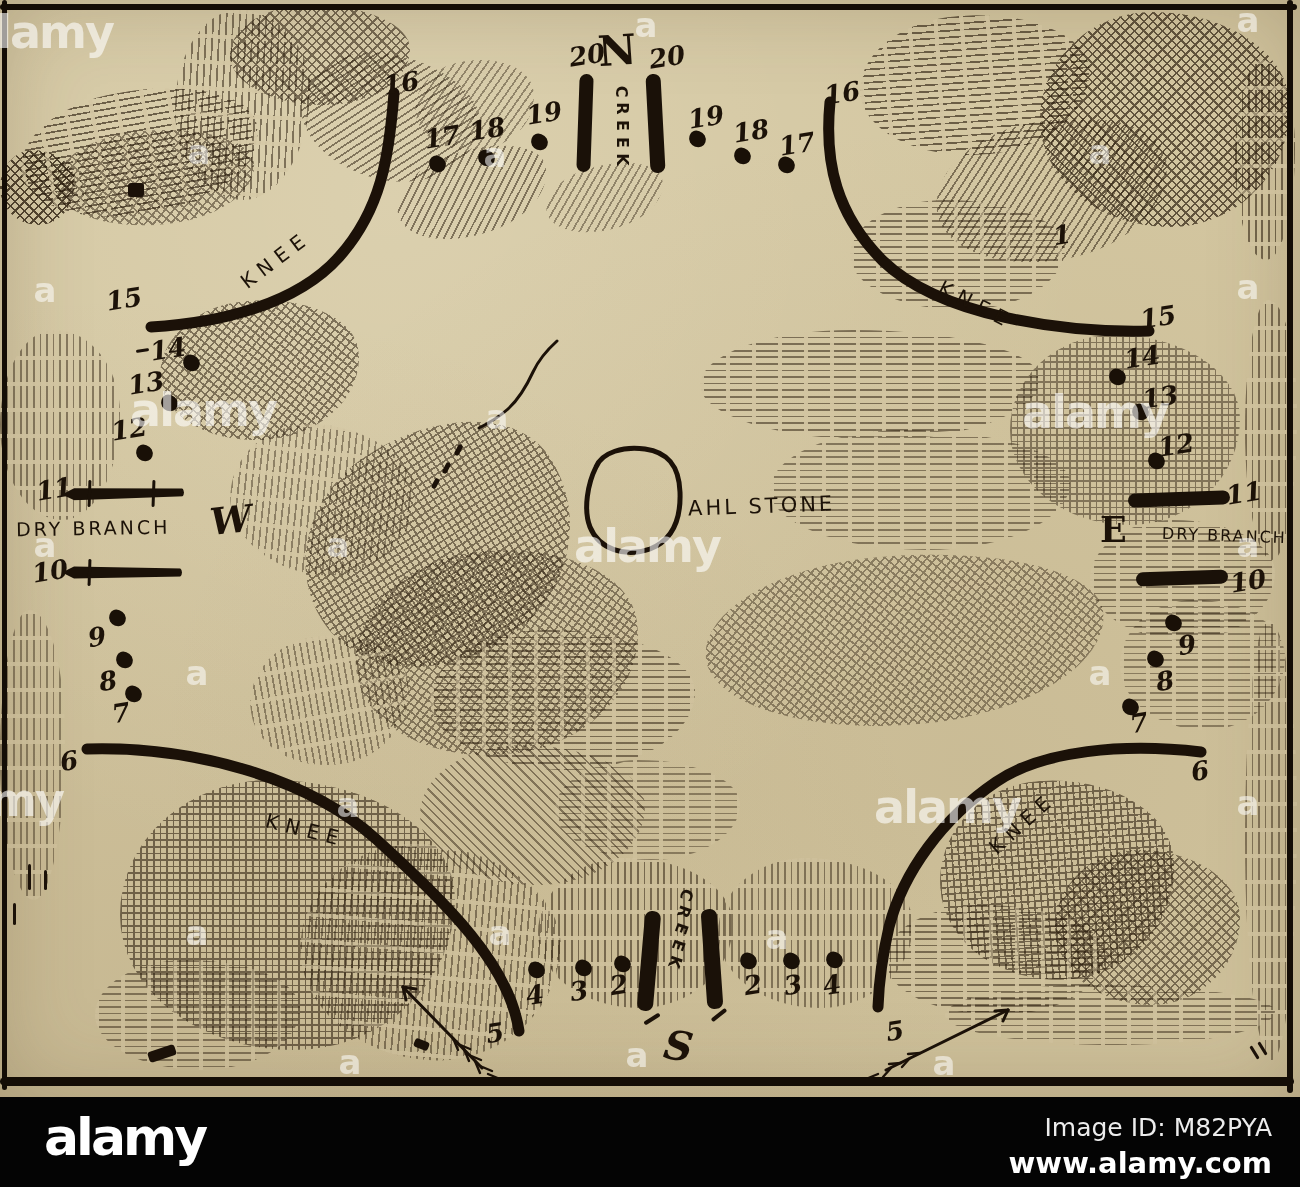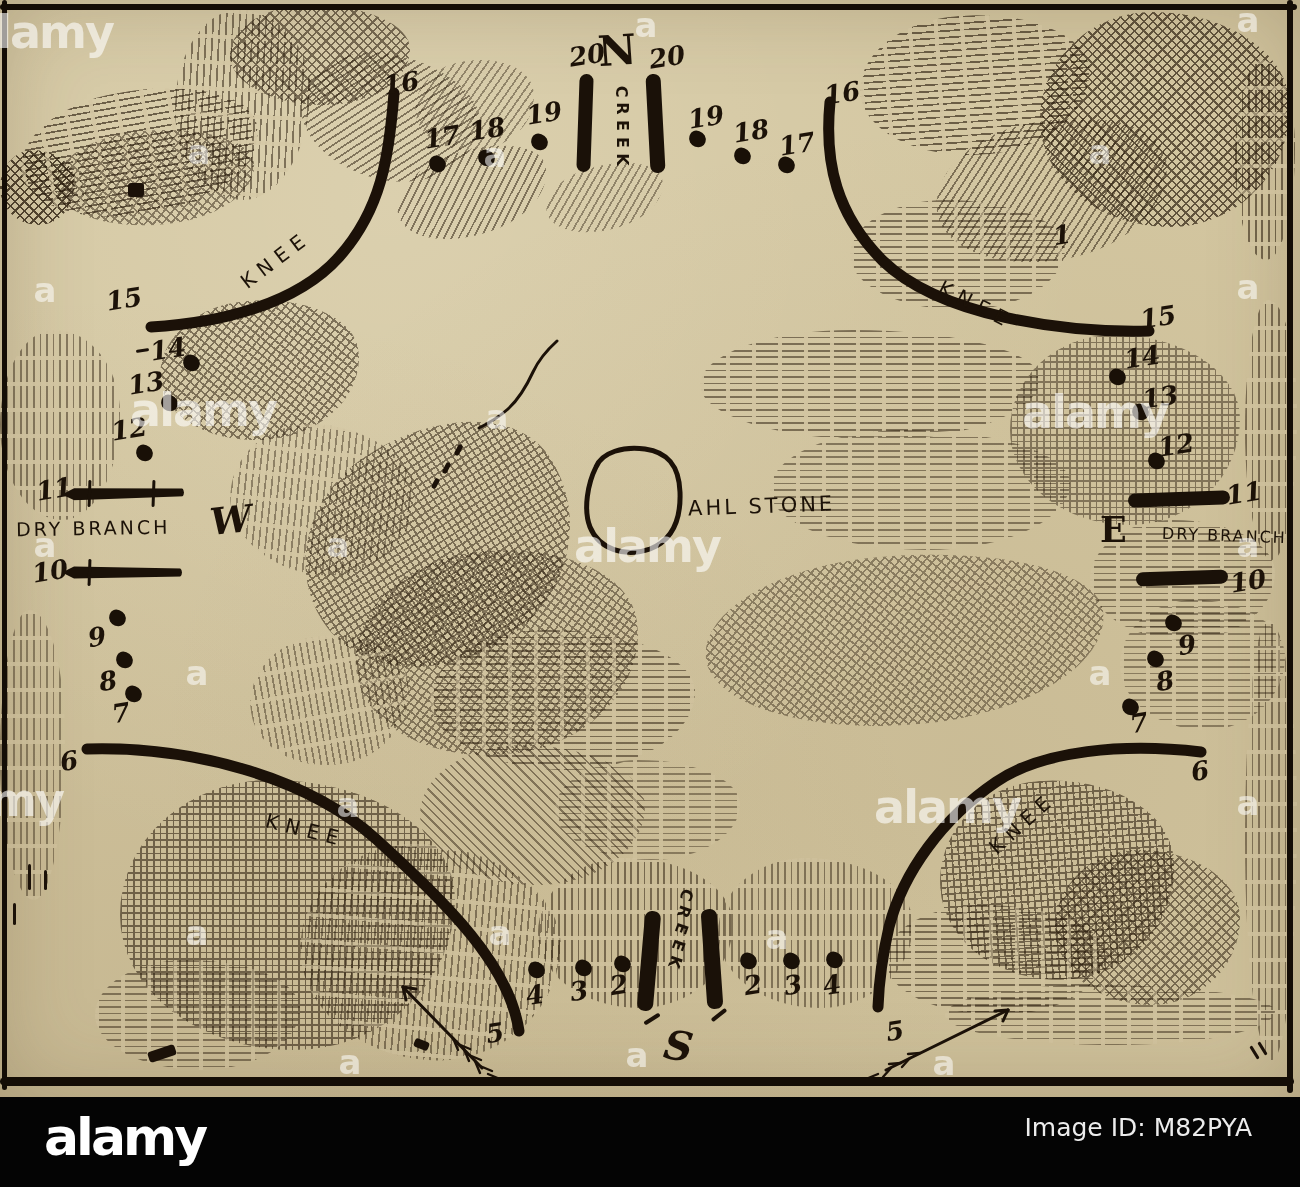--- a/index.html
+++ b/index.html
@@ -51,21 +51,21 @@
   #creek-bottom .vchar{transform:rotate(100deg);}
   
   .wm-word{position:absolute;font-weight:700;font-size:46px;letter-spacing:-2px;
            color:rgba(255,255,255,.60);transform:translate(-50%,-50%);line-height:1;}
   .wm-letter{position:absolute;font-weight:700;font-size:34px;
              color:rgba(255,255,255,.55);transform:translate(-50%,-50%);line-height:1;}
   
   #footer{position:absolute;left:0;top:1097px;width:1300px;height:90px;background:#040404;}
   #footer-logo{position:absolute;left:44px;top:14px;font-size:52px;font-weight:700;
                letter-spacing:-3px;color:#ffffff;line-height:1;}
-  #footer-id{position:absolute;right:48px;top:16px;text-align:right;color:#ececec;
+  #footer-id{position:absolute;right:28px;top:16px;text-align:right;color:#ececec;
              font-size:25px;line-height:1.2;}
   #footer-url{font-weight:700;font-size:29px;color:#ffffff;margin-top:3px;}
 </style>
 </head>
 <body>
 
 <div id="stage">
   <div id="paper">
 
     <div id="hatch">
@@ -311,15 +311,16 @@
         <span class="wm-letter" style="left: 350px; top: 1062px;">a</span>
         <span class="wm-letter" style="left: 637px; top: 1055px;">a</span>
         <span class="wm-letter" style="left: 944px; top: 1063px;">a</span>
       </div>
   </div>
 
   <div id="footer">
     <div id="footer-logo">alamy</div>
     <div id="footer-id">
       <div>Image ID: M82PYA</div>
+      <div id="footer-url">www.alamy.com</div>
     </div>
   </div>
 </div>
 
 </body></html>

